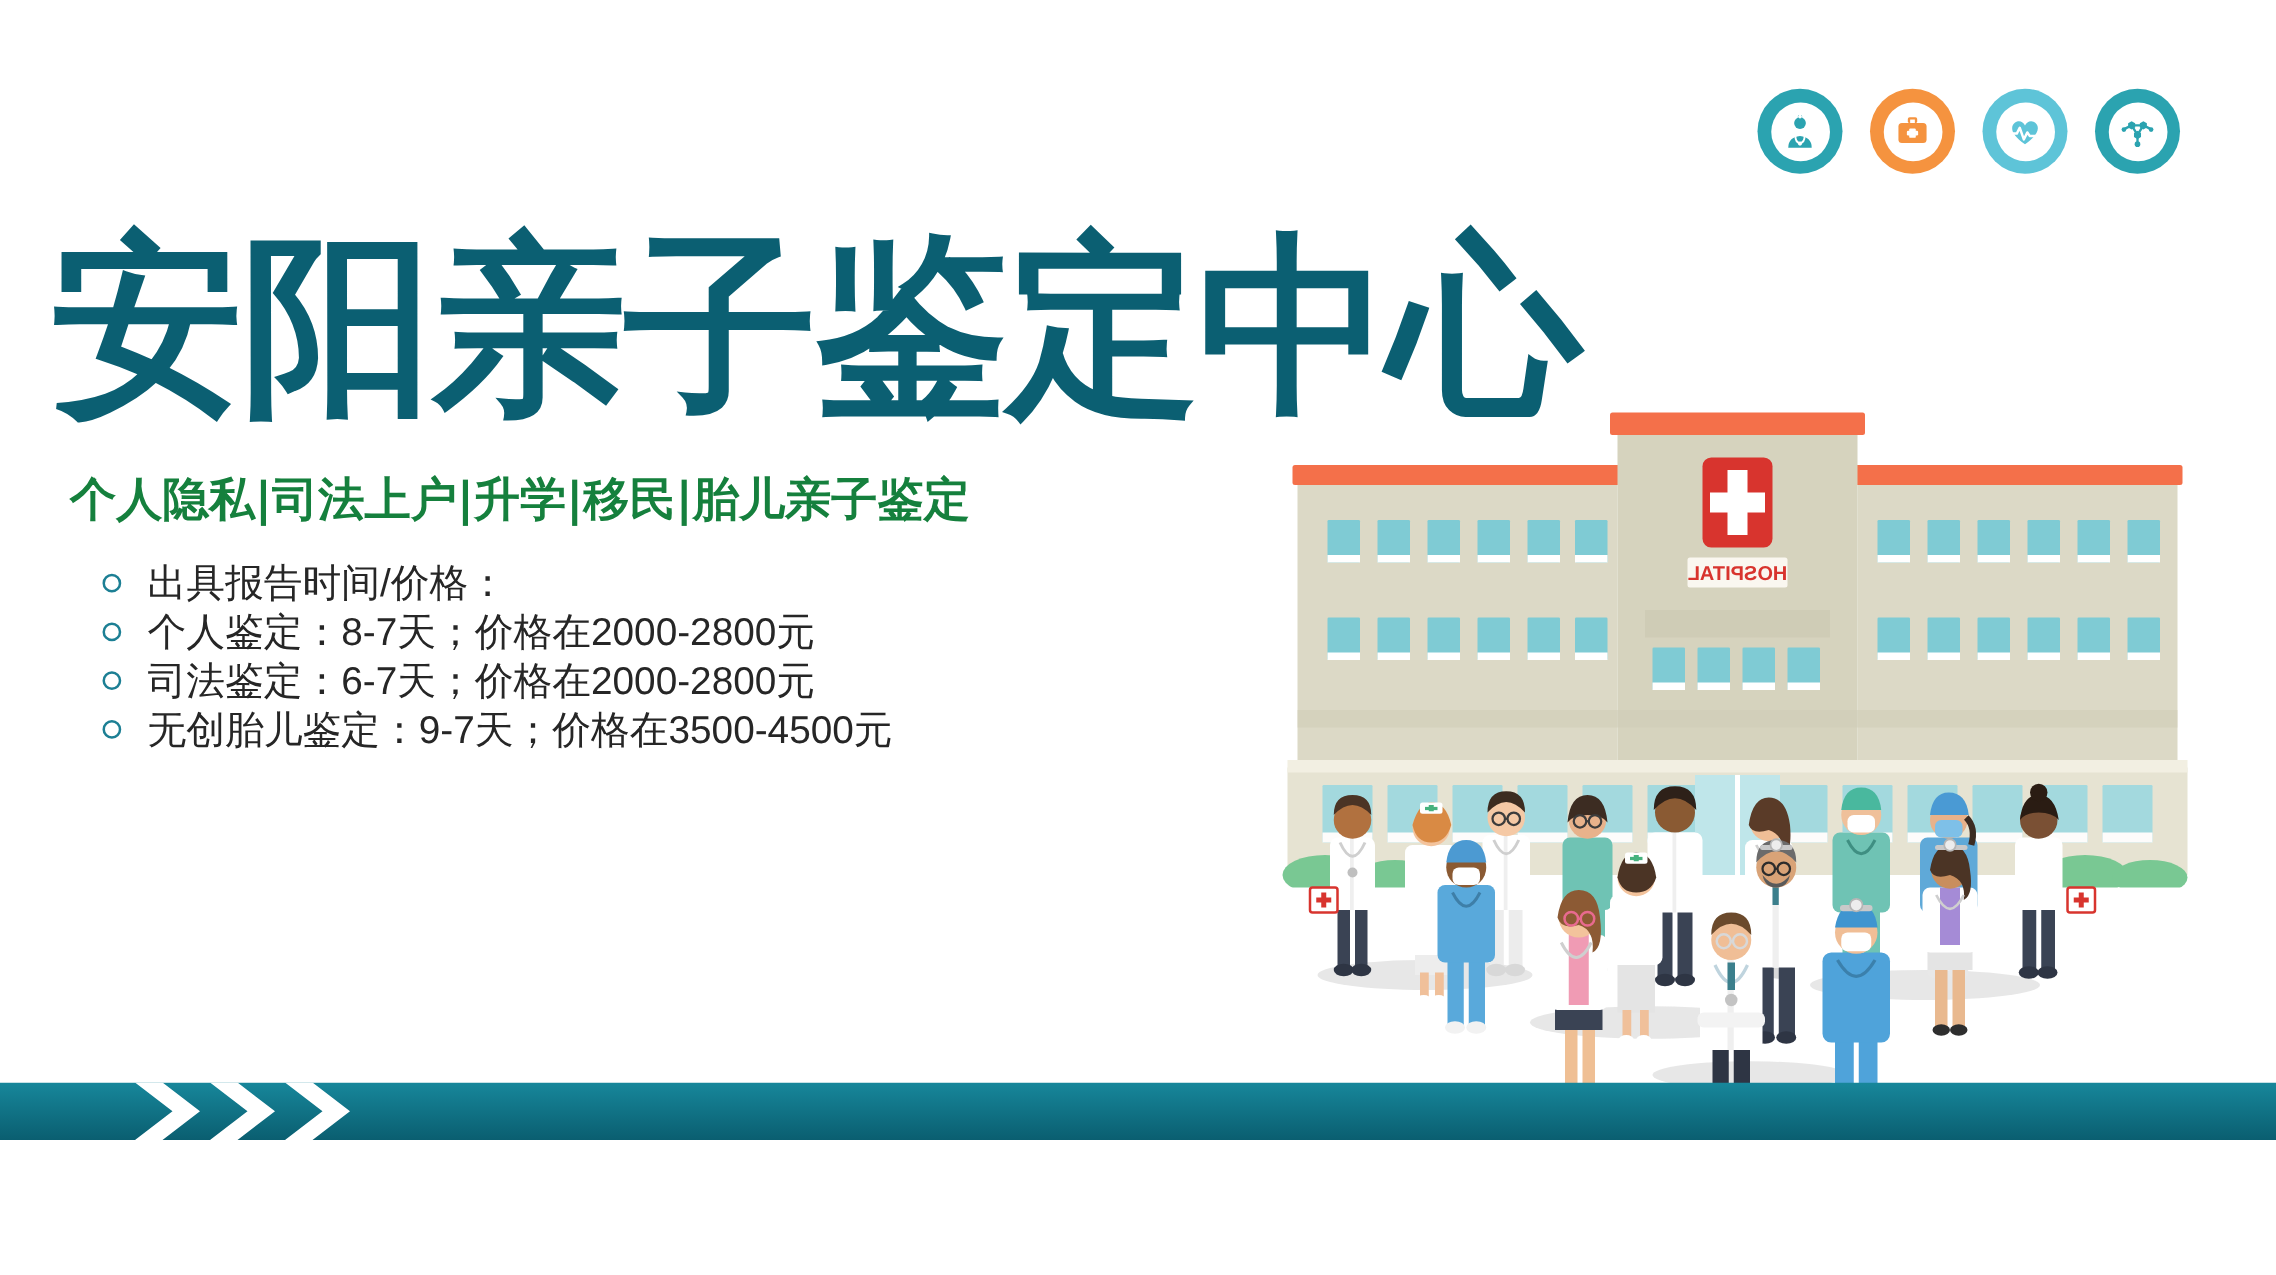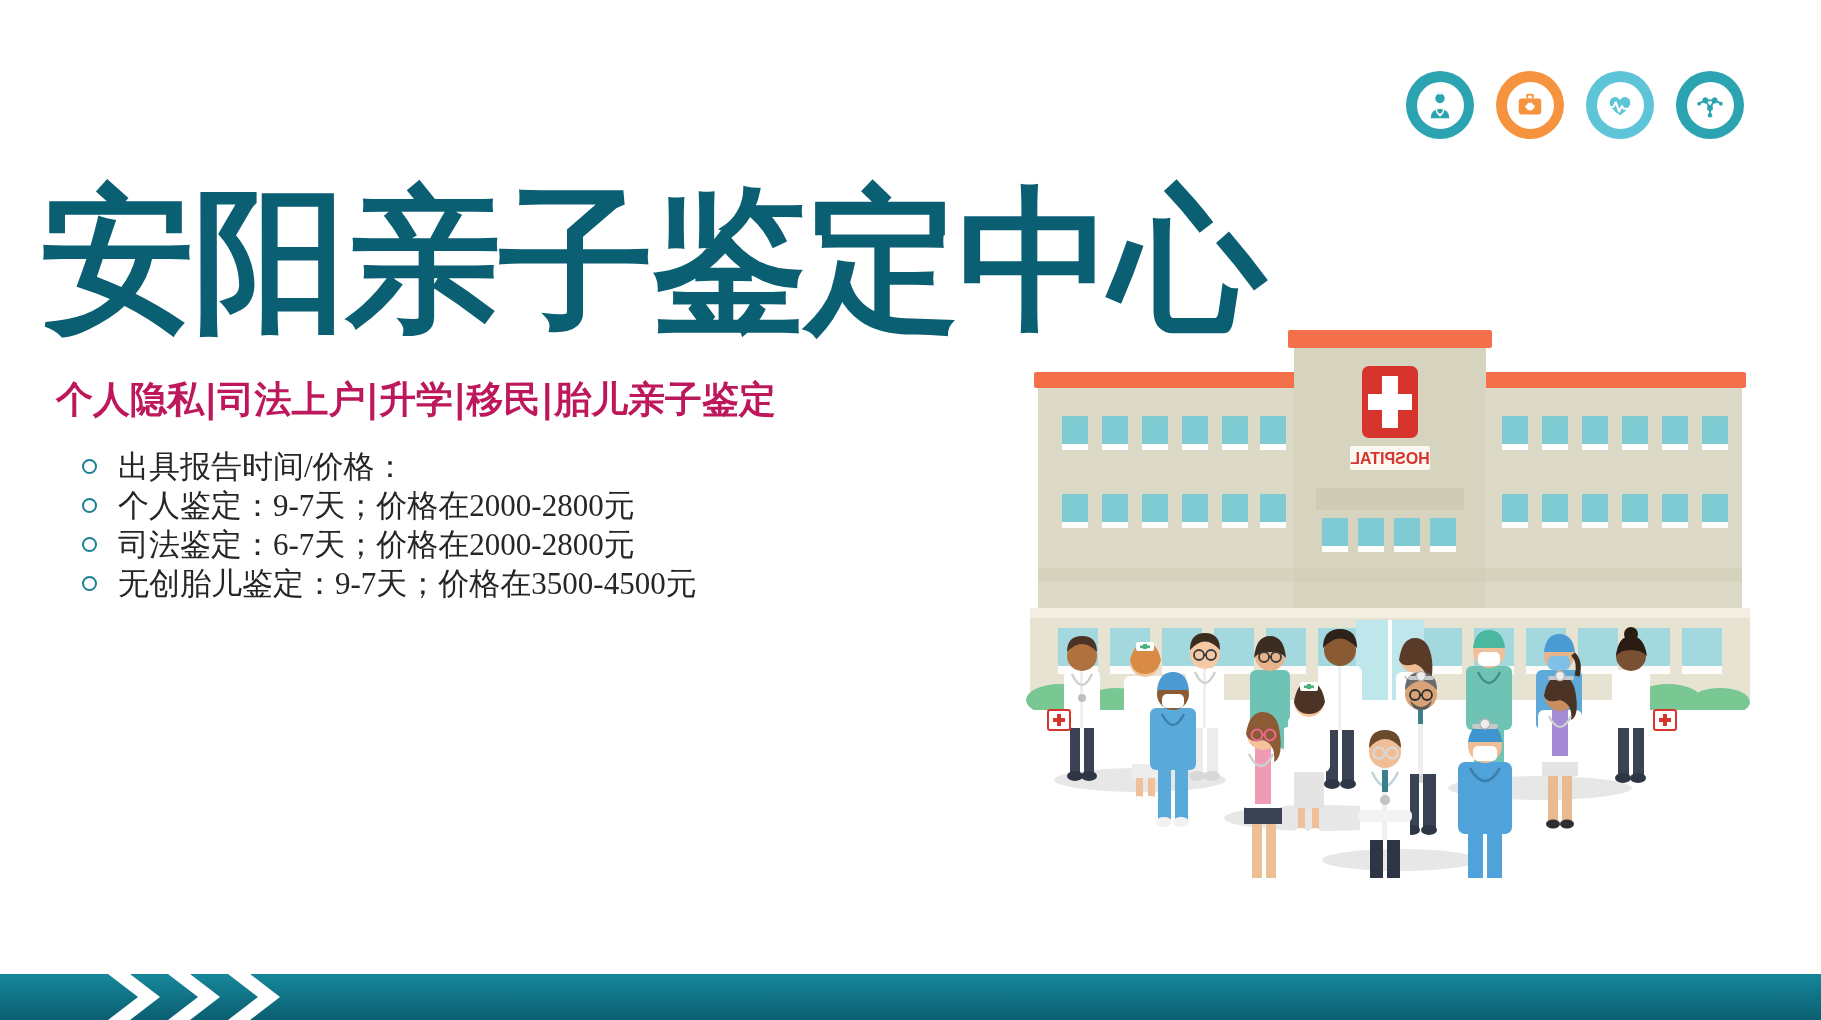--- a/index.html
+++ b/index.html
@@ -4,21 +4,21 @@
 <style>
   * { margin:0; padding:0; box-sizing:border-box; }
   html, body {
     width:1821px; height:1020px;
     background:#ffffff;
     font-family:"Liberation Sans", "DejaVu Sans", sans-serif;
     overflow:hidden;
   }
   #poster {
     position:relative;
-    width:1821px; height:1020px;
+    width:1821px; height:912px;
     background:#ffffff;
     overflow:hidden;
   }
 
   
   #icon-row {
     position:absolute;
     top:71px; left:1406px;
     display:flex;
     gap:22px;
@@ -51,41 +51,41 @@
     white-space:nowrap;
     font-family:"DejaVu Sans","Liberation Sans",sans-serif;
   }
 
   
   #subtitle {
     position:absolute;
     left:56px; top:375px;
     font-size:37px;
     font-weight:bold;
-    color:#be185d;
+    color:#15803d;
     letter-spacing:0px;
     white-space:nowrap;
     font-family:"DejaVu Sans","Liberation Sans",sans-serif;
   }
 
   
   #bullet-list {
     position:absolute;
     left:82px; top:447px;
     list-style:none;
   }
   #bullet-list li {
     display:flex;
     align-items:center;
     height:39px;
     margin-bottom:0px;
     font-size:31px;
     color:#262626;
     white-space:nowrap;
-    font-family:Liberation Serif, serif;
+    font-family:Liberation Sans, sans-serif;
   }
   #bullet-list li .marker {
     width:15px; height:15px;
     border:2.4px solid #1C7F94;
     border-radius:50%;
     margin-right:21px;
     flex:0 0 auto;
   }
 
   
@@ -174,21 +174,21 @@
 
   <div id="subtitle">个人隐私|司法上户|升学|移民|胎儿亲子鉴定</div>
 
   <ul id="bullet-list">
     <li>
       <span class="marker"></span>
       <span>出具报告时间/价格：</span>
     </li>
     <li>
       <span class="marker"></span>
-      <span>个人鉴定：9-7天；价格在2000-2800元</span>
+      <span>个人鉴定：8-7天；价格在2000-2800元</span>
     </li>
     <li>
       <span class="marker"></span>
       <span>司法鉴定：6-7天；价格在2000-2800元</span>
     </li>
     <li>
       <span class="marker"></span>
       <span>无创胎儿鉴定：9-7天；价格在3500-4500元</span>
     </li>
   </ul>

